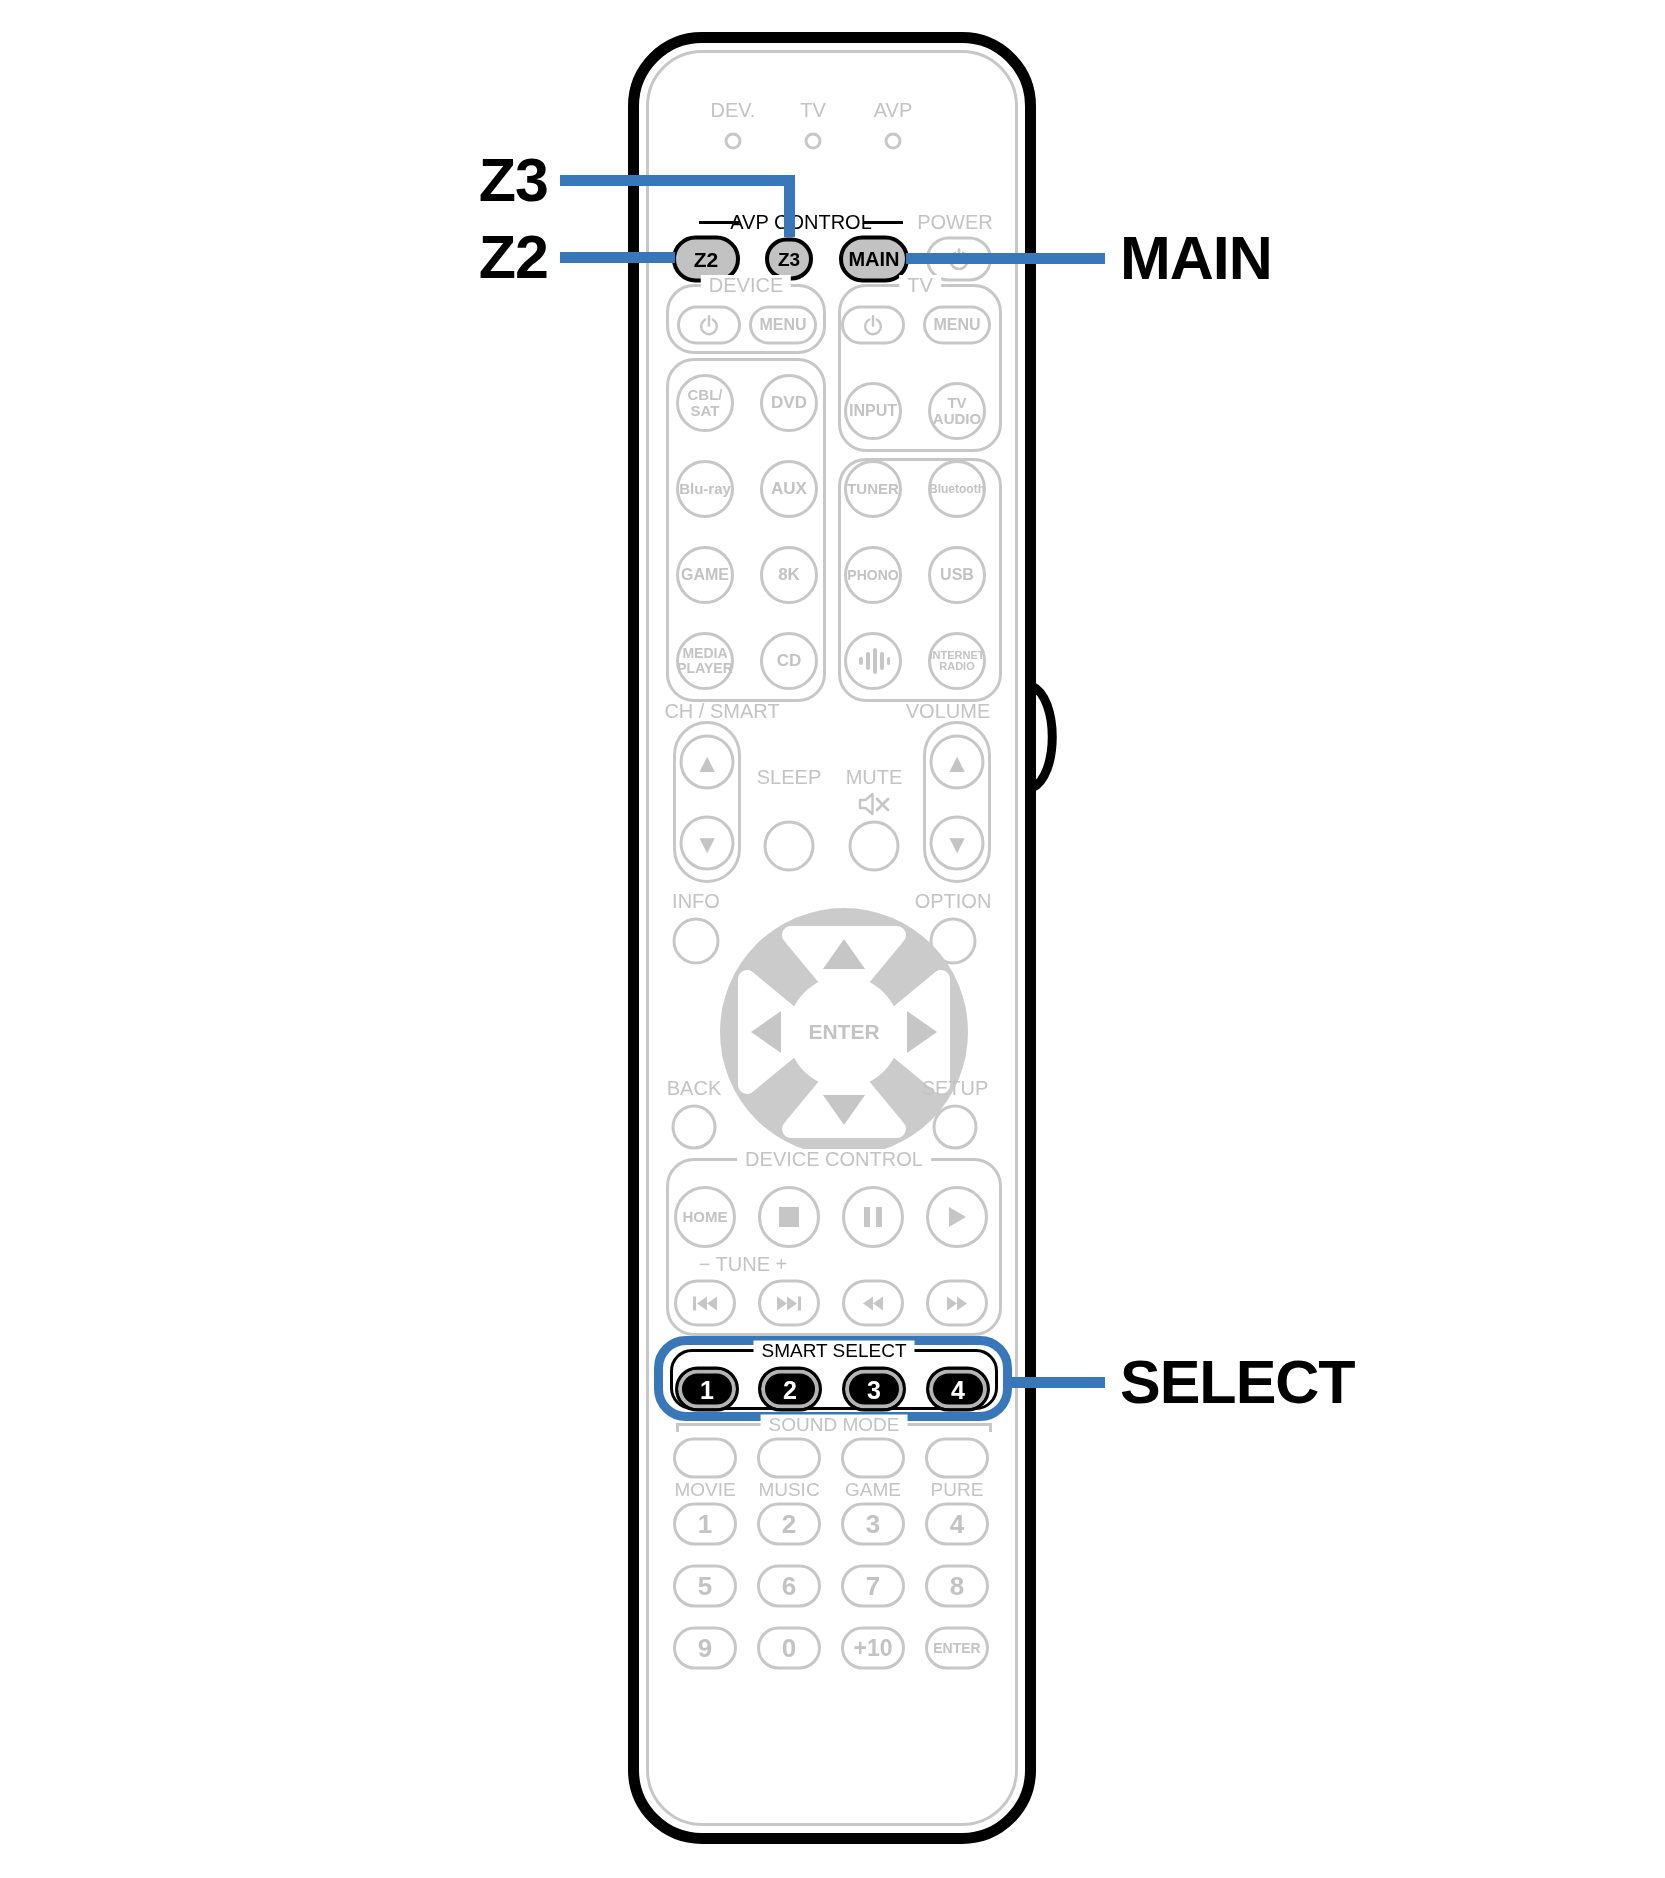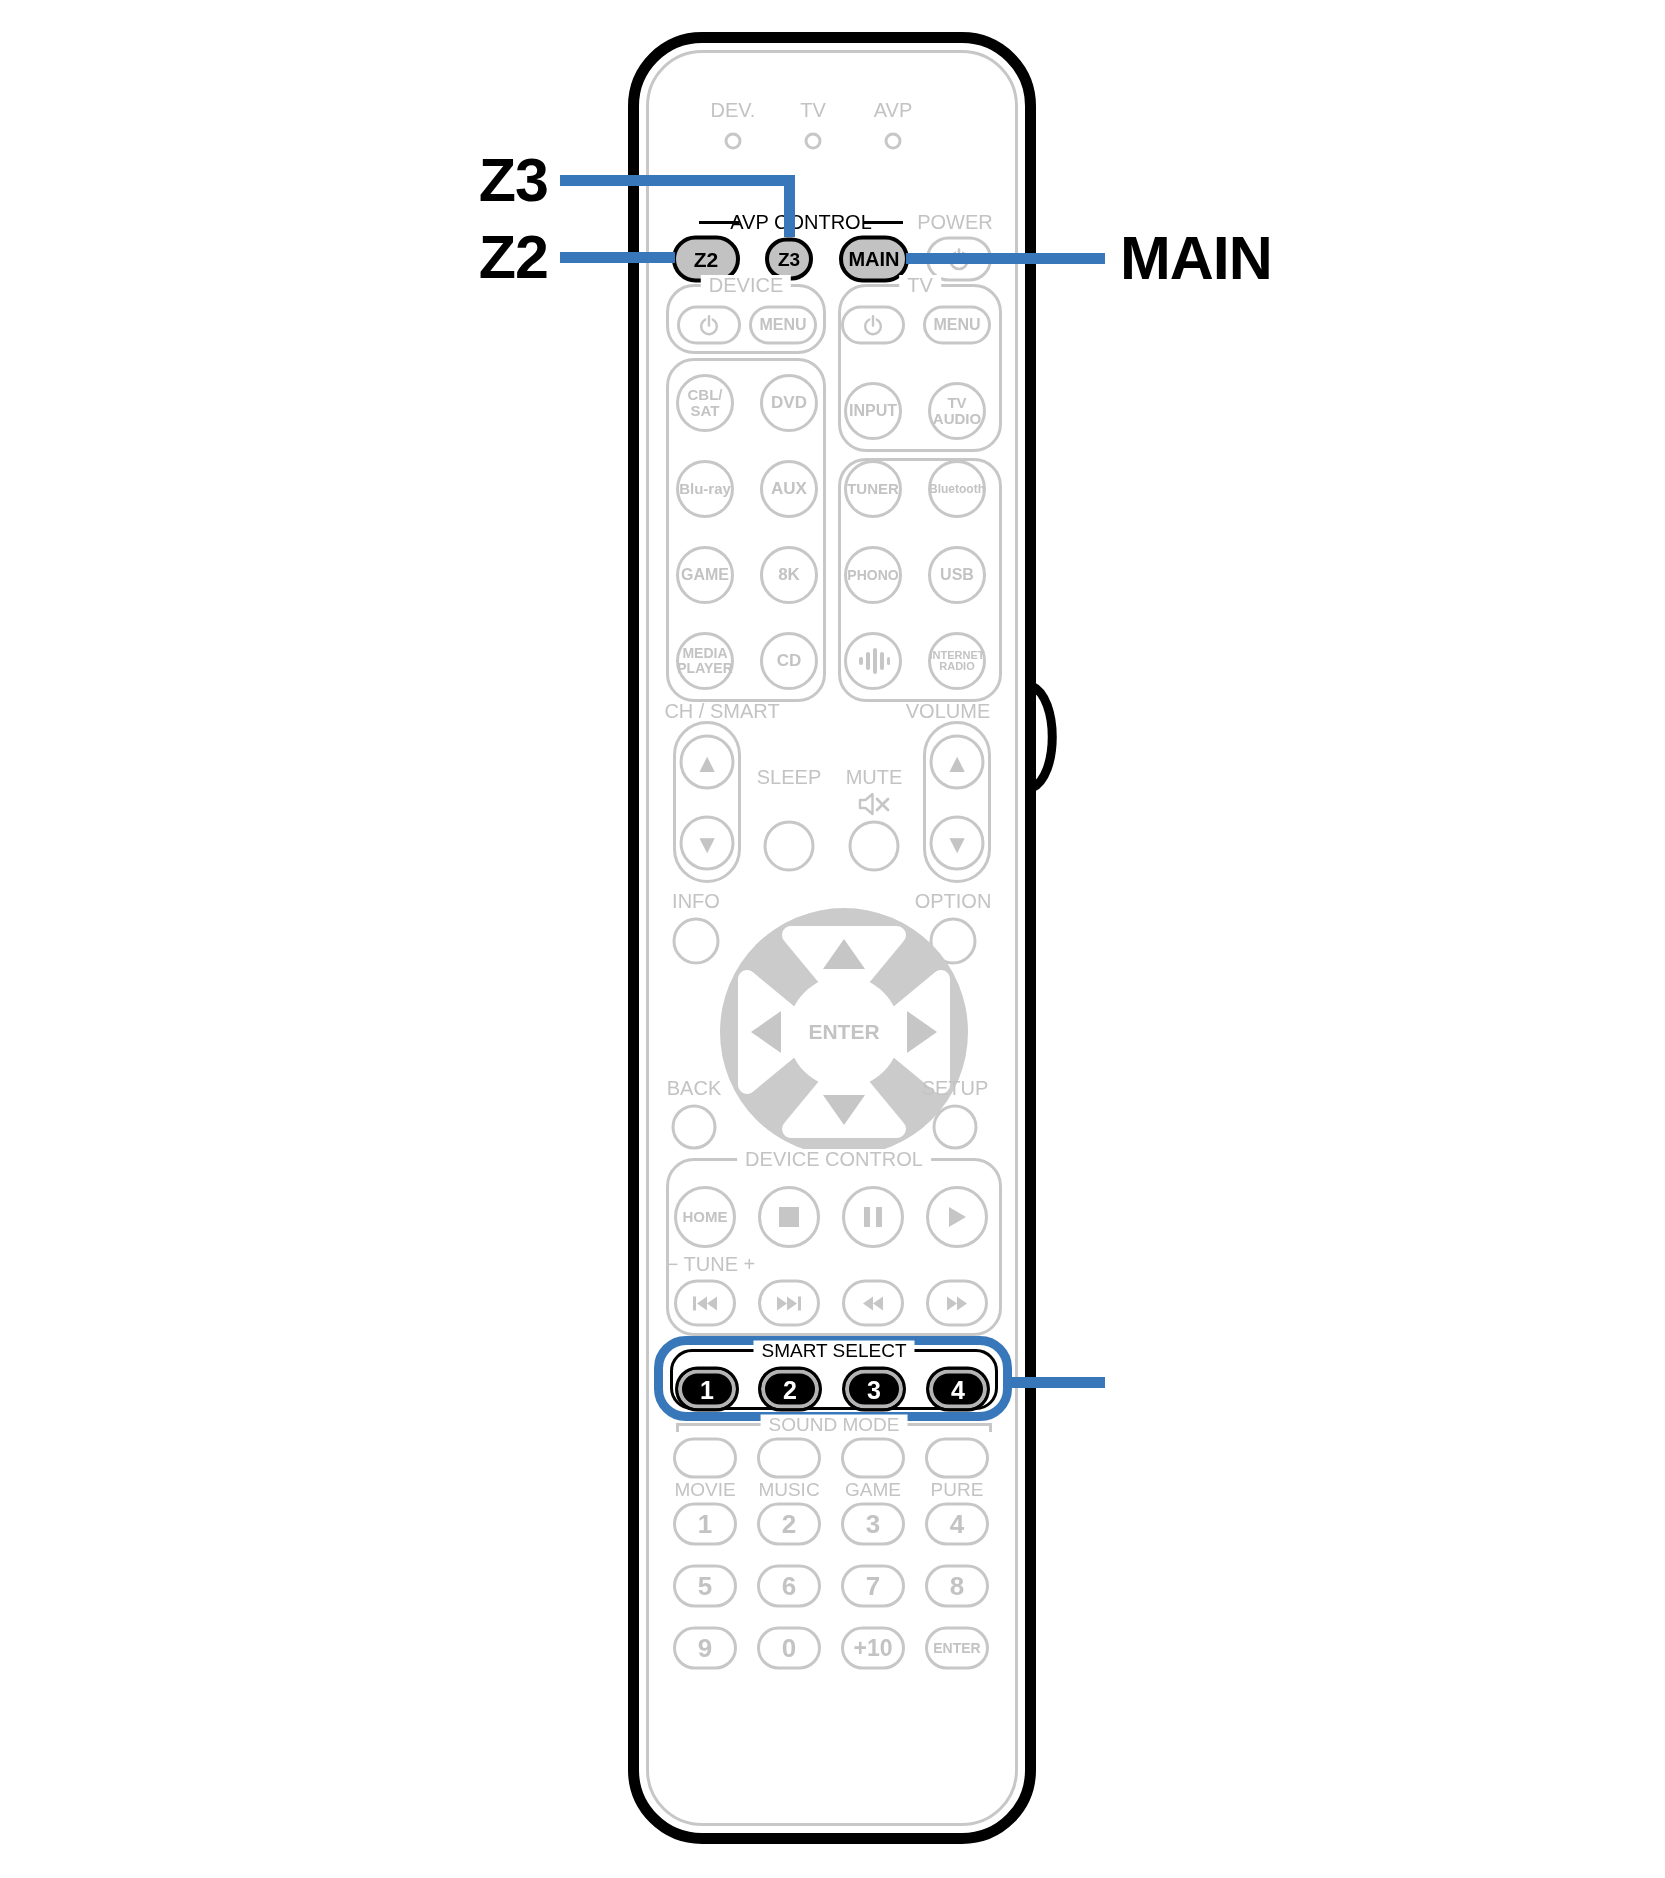--- a/index.html
+++ b/index.html
@@ -176,21 +176,21 @@
   <svg width="20" height="22" viewBox="0 0 20 22">
       <rect x="1" y="1" width="6" height="20" fill="#c6c6c6"></rect>
       <rect x="13" y="1" width="6" height="20" fill="#c6c6c6"></rect>
     </svg>
 </div>
 <div class="circ" style="left:957px;top:1217px;width:62px;height:62px">
   <svg width="20" height="22" viewBox="0 0 20 22">
       <polygon points="2,1 19,11 2,21" fill="#c6c6c6"></polygon>
     </svg>
 </div>
-<div class="gl" style="left:711px;top:1264px">−  TUNE  +</div>
+<div class="gl" style="left:743px;top:1264px">−  TUNE  +</div>
 <div class="pill" style="left:705px;top:1303px;width:62px;height:47px">
   <svg width="30" height="16" viewBox="0 0 30 16">
     <rect x="3" y="1" width="3" height="14" fill="#c6c6c6"></rect>
     <polygon points="17,1 17,15 7,8" fill="#c6c6c6"></polygon>
       <polygon points="27,1 27,15 17,8" fill="#c6c6c6"></polygon>
   </svg>
 </div>
 <div class="pill" style="left:789px;top:1303px;width:62px;height:47px">
   <svg width="30" height="16" viewBox="0 0 30 16">
     <polygon points="3,1 3,15 13,8" fill="#c6c6c6"></polygon>
@@ -240,19 +240,20 @@
 <div class="pill" style="left:957px;top:1586px;width:64px;height:43px;font-size:26px">8</div>
 <div class="pill" style="left:705px;top:1648px;width:64px;height:43px;font-size:26px">9</div>
 <div class="pill" style="left:789px;top:1648px;width:64px;height:43px;font-size:26px">0</div>
 <div class="pill" style="left:873px;top:1648px;width:64px;height:43px;font-size:23px">+10</div>
 <div class="pill" style="left:957px;top:1648px;width:64px;height:43px;font-size:14px">ENTER</div>
 
 <div class="co" style="left:388px;top:142px;width:160px;text-align:right">Z3</div>
 <div class="co" style="left:388px;top:219px;width:160px;text-align:right">Z2</div>
 <div class="co" style="left:1120px;top:220px">MAIN</div>
 <div class="co" style="left:1120px;top:1344px">
+  <div>SELECT</div>
 </div>
 
 <div class="bl" style="left:560px;top:175px;width:235px;height:11px"></div>
 <div class="bl" style="left:784px;top:175px;width:11px;height:62px"></div>
 <div class="bl" style="left:560px;top:252px;width:115px;height:11px"></div>
 <div class="bl" style="left:906px;top:253px;width:199px;height:11px"></div>
 <div class="bl" style="left:1010px;top:1377px;width:95px;height:11px"></div>
 
 </body></html>

